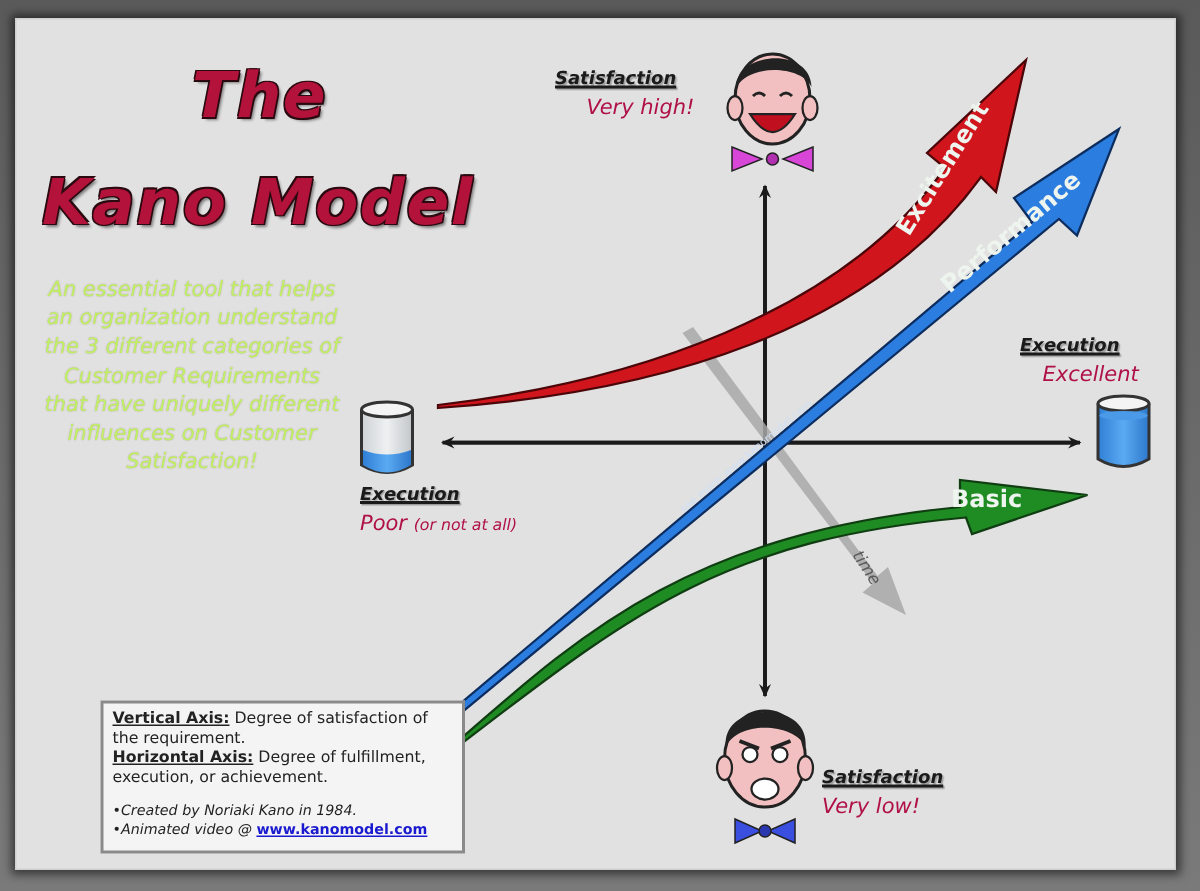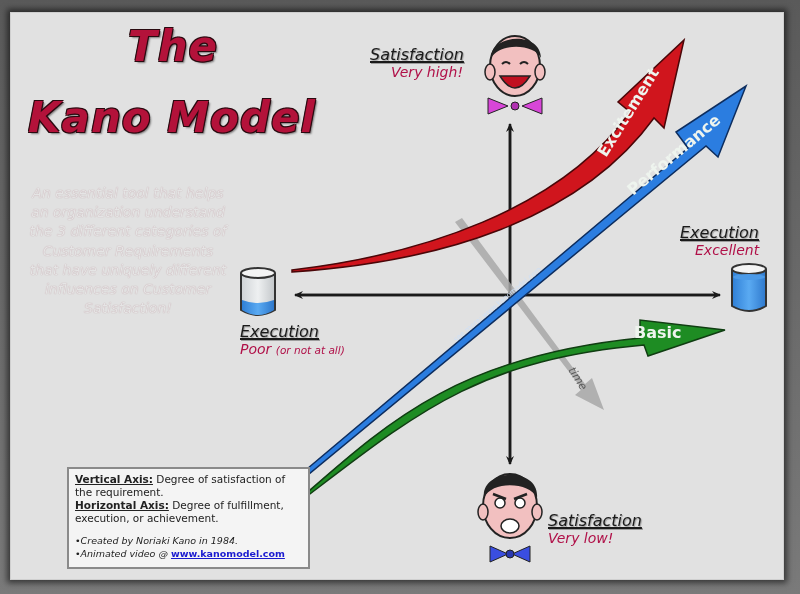--- a/index.html
+++ b/index.html
@@ -17,32 +17,33 @@
       position: absolute; left: 10px; top: 12px; width: 774px; height: 568px;
       background: #e1e1e1;
       box-shadow: 0 0 6px 3px rgba(0,0,0,0.55), inset 0 0 0 1px #cfcfcf;
     }
     .title {
       position: absolute; font-family: "DejaVu Sans", sans-serif;
       font-weight: bold; font-style: italic; color: #b3123a;
       font-size: 42px; letter-spacing: 1px;
       text-shadow: -1px -1px 0 #2a0a10, 1px -1px 0 #2a0a10, -1px 1px 0 #2a0a10, 1px 1px 0 #2a0a10, 2px 2px 2px rgba(0,0,0,0.45);
       white-space: nowrap;
+      margin-top: 17px;
     }
     .title.line1 { left: 128px; top: 22px; }
     .title.line2 { left: 28px; top: 93px; }
     .desc {
       position: absolute; left: 28px; top: 184px; width: 200px;
-      text-align: center; font-style: italic; color: #e5e5e5;
+      text-align: center; font-style: italic; color: #bef264;
       font-size: 14px; line-height: 19.2px;
       text-shadow: 0 0 1px rgba(120,0,30,0.35);
     }
     .axis-label {
-      position: absolute; font-weight: normal; font-style: italic;
-      font-size: 16px; color: #1a1a1a;
+      position: absolute; font-weight: bold; font-style: italic;
+      font-size: 12px; color: #1a1a1a;
       text-decoration: underline; text-decoration-thickness: 2px;
       text-shadow: 1px 1px 1px rgba(0,0,0,0.3);
       white-space: nowrap;
     }
     .axis-value {
       position: absolute; font-style: italic; font-size: 14px;
       color: #b01048; white-space: nowrap;
     }
     .axis-value .small { font-size: 10.5px; color: #b01048; }
     .infobox {

